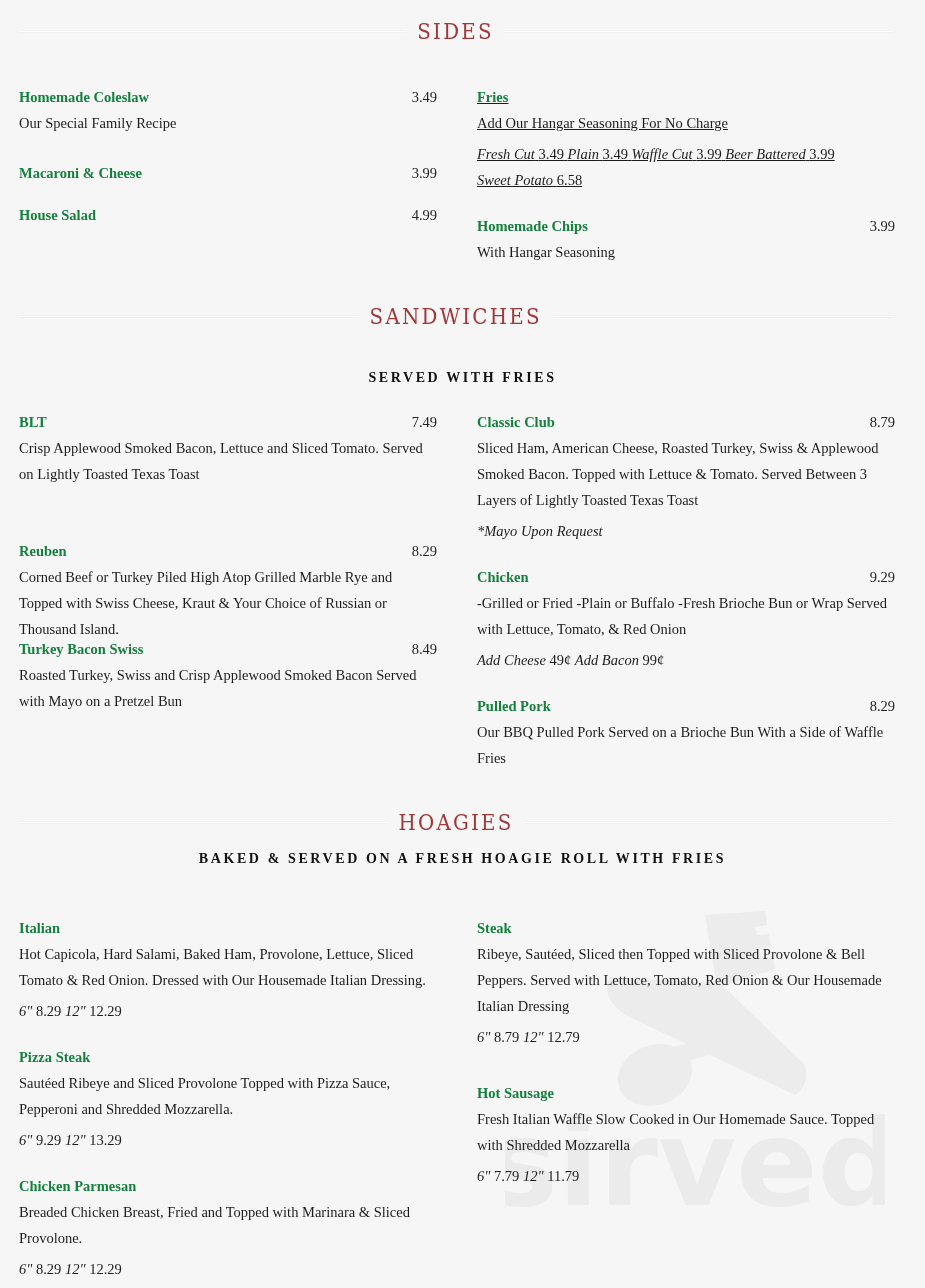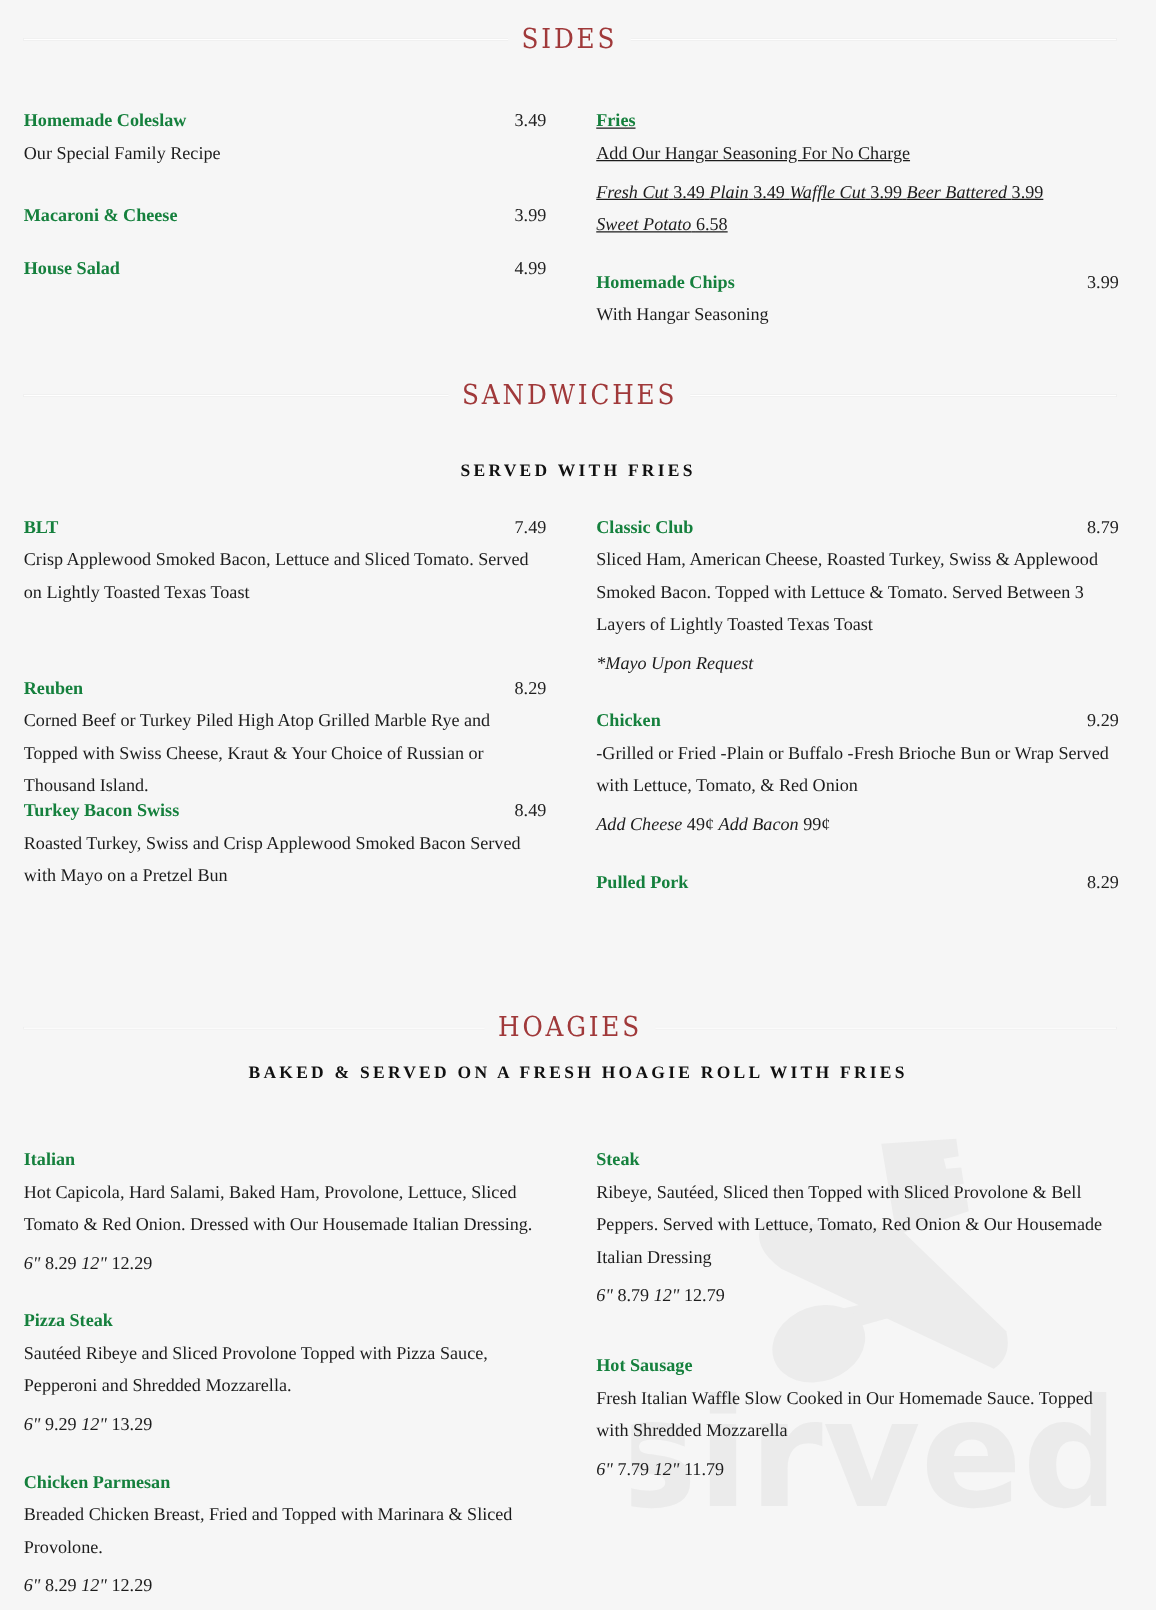--- a/index.html
+++ b/index.html
@@ -212,20 +212,21 @@
     <span>49¢</span>
     <i>Add Bacon</i>
     <span>99¢</span>
   </div>
 </div>
 <div class="item" style="left:477px; top:693px;">
   <div class="row">
     <span class="name">Pulled Pork</span>
     <span class="price">8.29</span>
   </div>
+  <div class="desc">Our BBQ Pulled Pork Served on a Brioche Bun With a Side of Waffle Fries</div>
 </div>
 
 <div class="section-header" style="top:807px;">
   <div class="rule"></div>
   <h2 class="title">HOAGIES</h2>
 </div>
 <div class="subheading" style="top:851px;">BAKED &amp; SERVED ON A FRESH HOAGIE ROLL WITH FRIES</div>
 
 <div class="item" style="left:19px; top:915px;">
   <div class="row">

